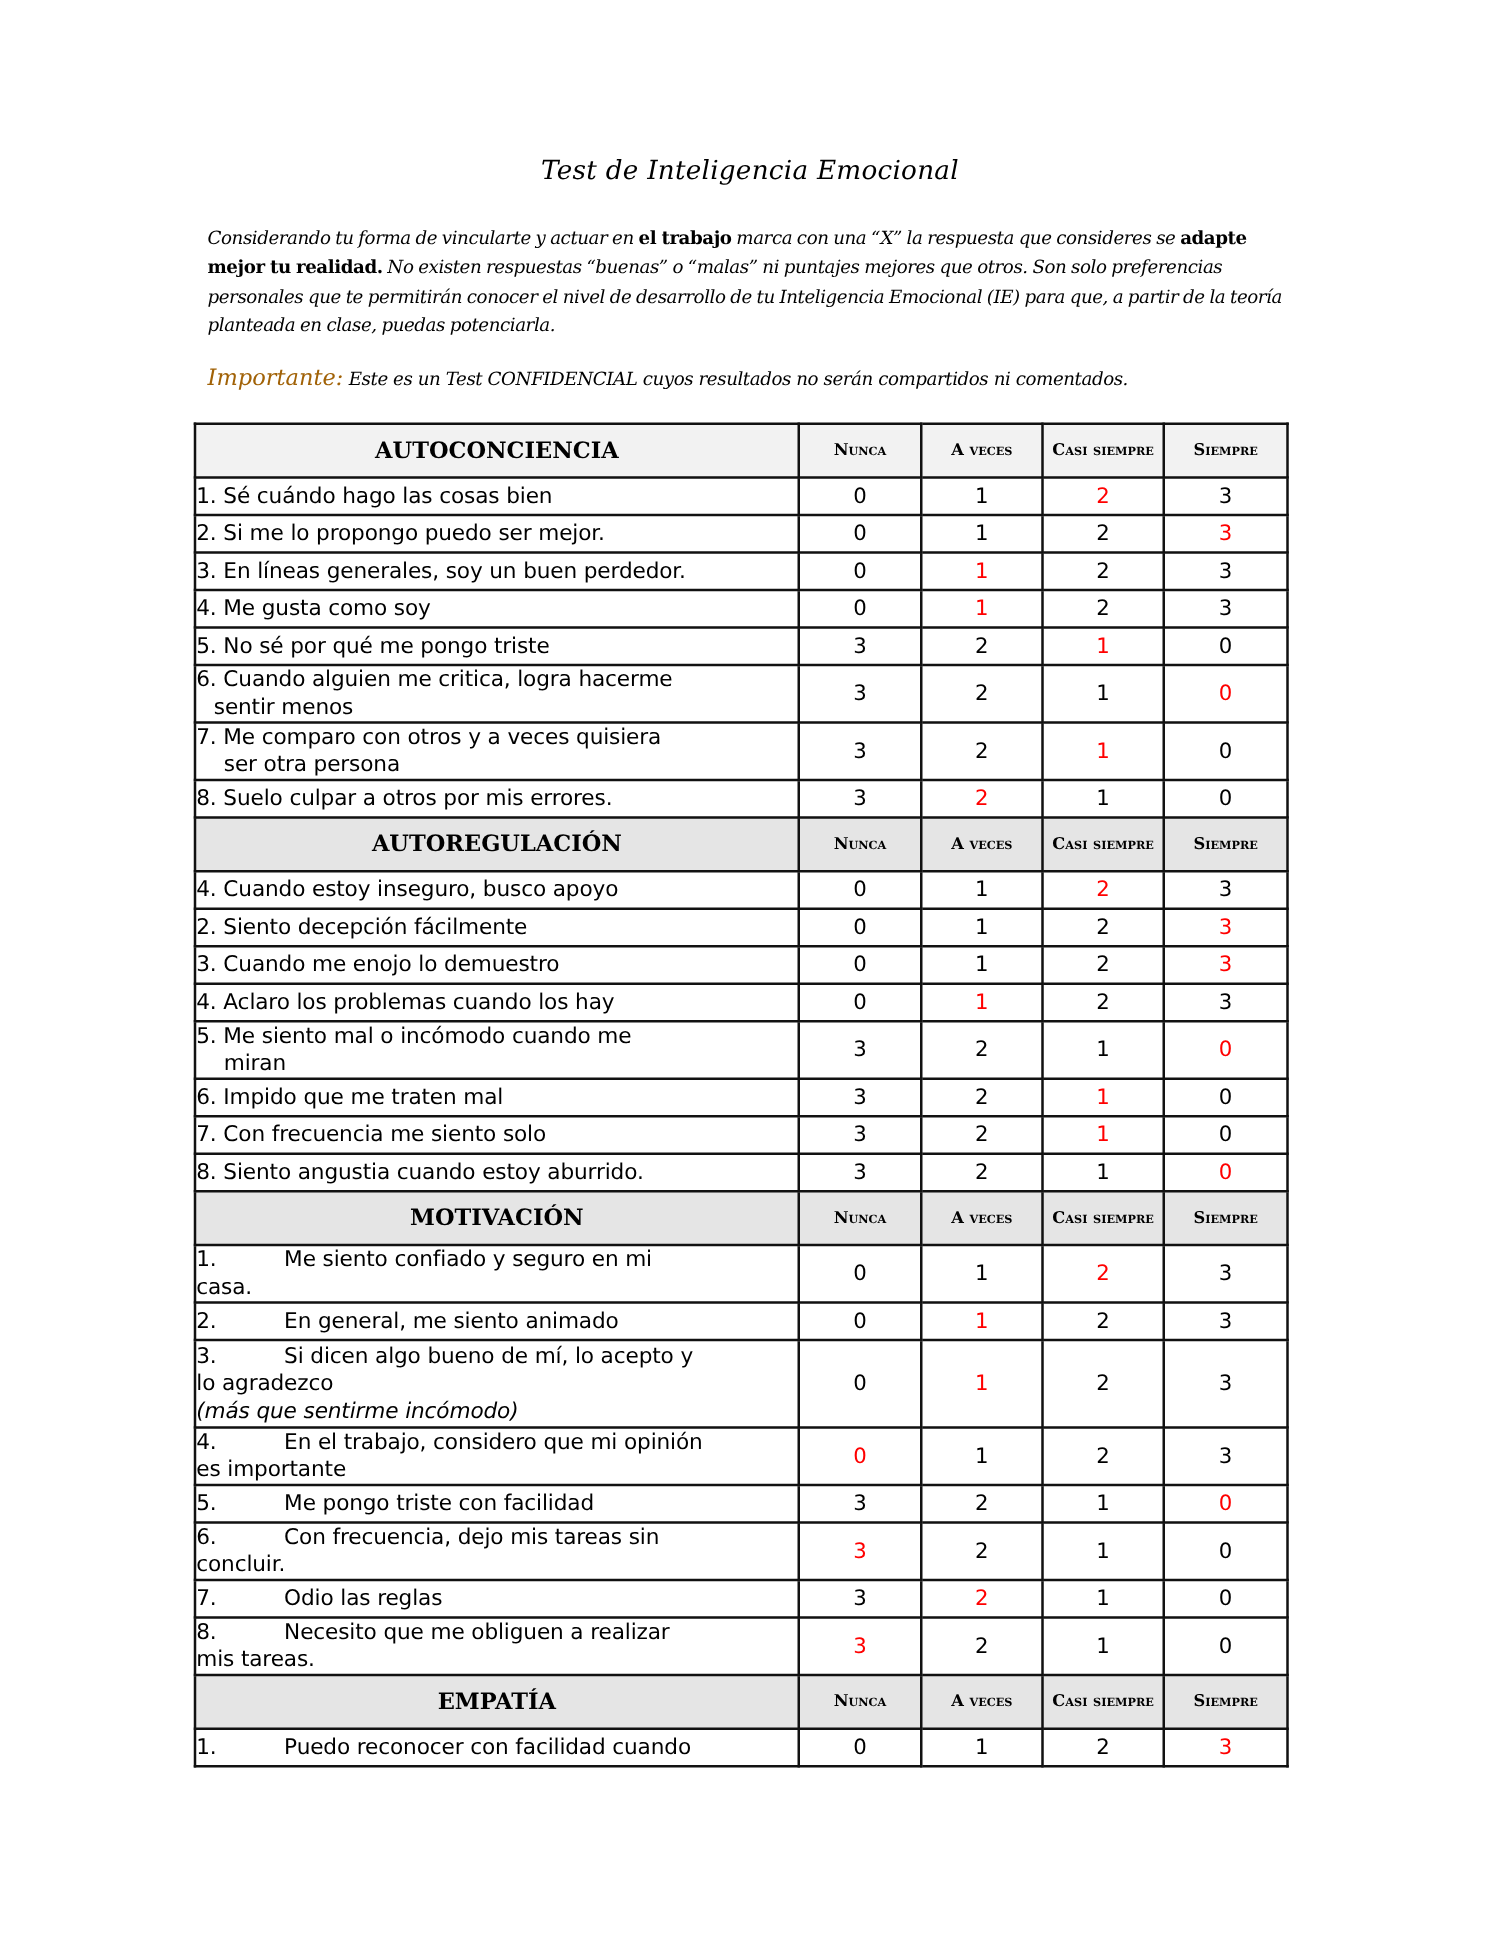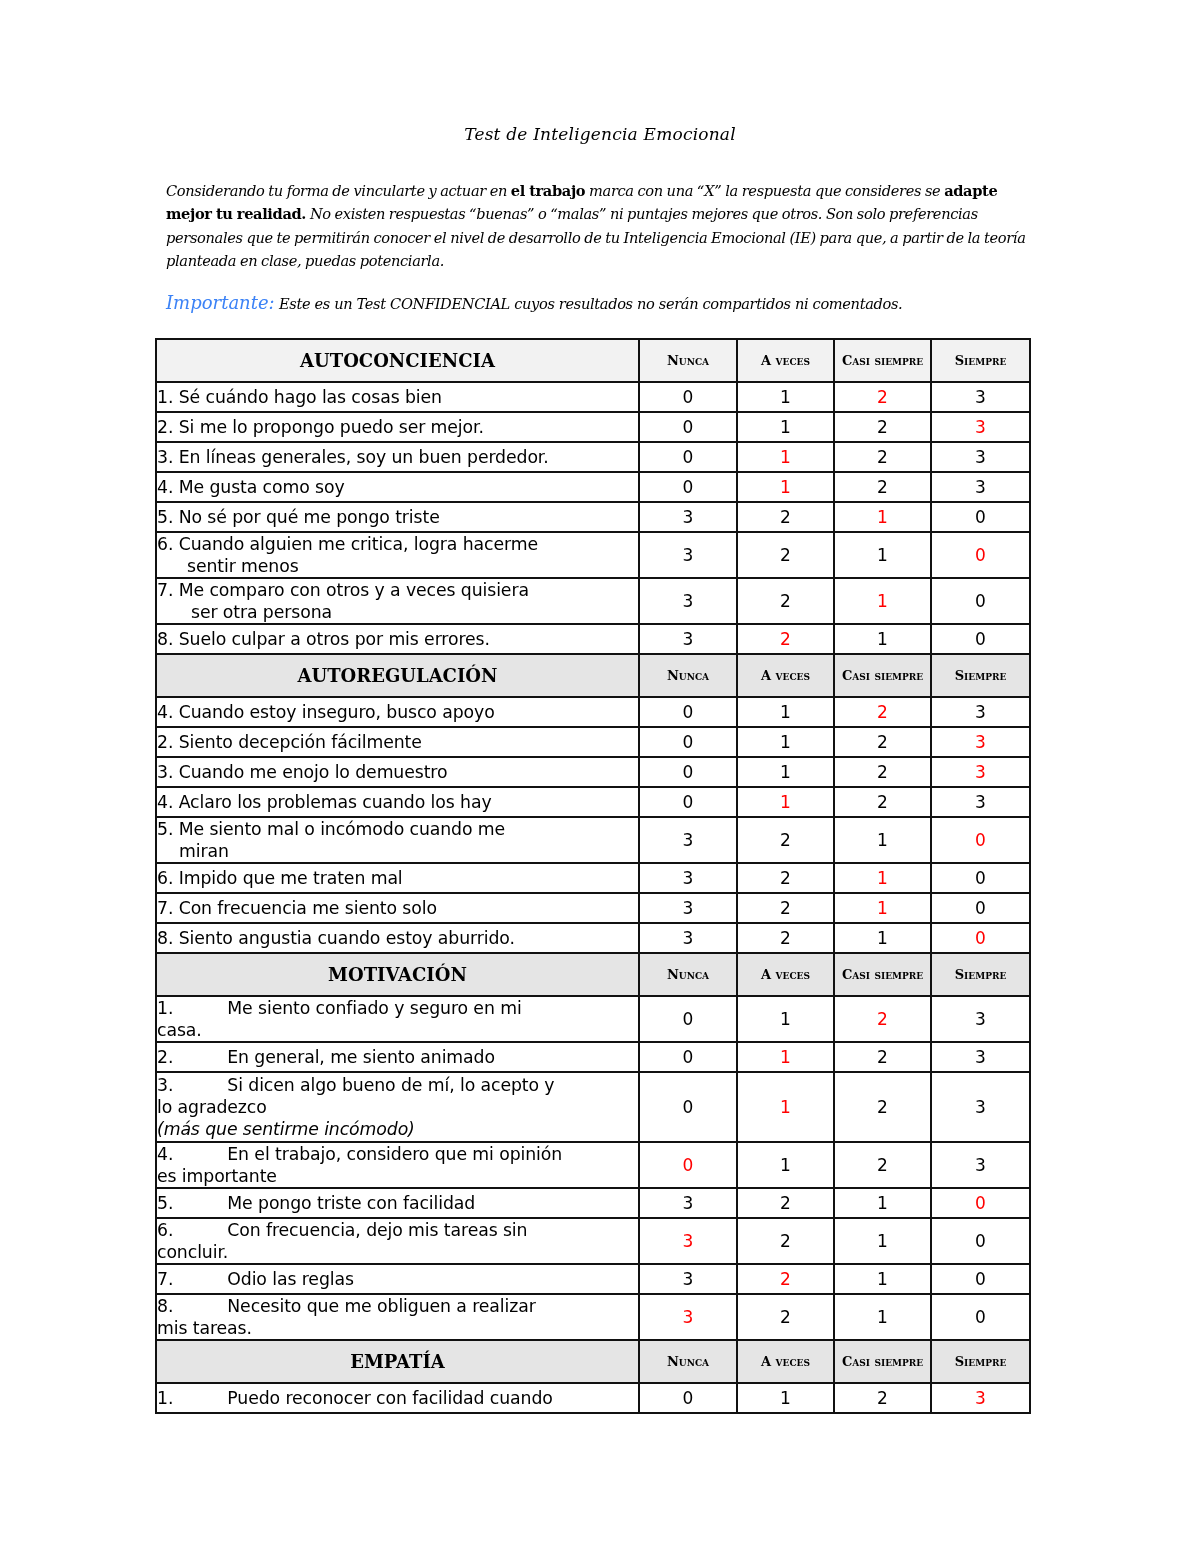--- a/index.html
+++ b/index.html
@@ -1,31 +1,31 @@
 <!DOCTYPE html>
 <html><head>
 <meta charset="utf-8">
 <style>
   html, body { margin: 0; padding: 0; background: #ffffff; }
   body { width: 1200px; height: 1553px; position: relative; overflow: hidden; color: #000; }
   .title {
     position: absolute; top: 124px; left: 0; width: 1200px; text-align: center;
-    font-family: "DejaVu Serif", serif; font-style: italic; font-size: 17px; letter-spacing: 0.2px;
+    font-family: "DejaVu Serif", serif; font-style: italic; font-size: 21px; letter-spacing: 0.2px;
   }
   .intro {
     position: absolute; top: 179px; left: 166px; width: 880px;
     font-family: "DejaVu Serif", serif; font-style: italic; font-size: 14.6px; line-height: 23.4px;
     letter-spacing: -0.35px; word-spacing: -0.5px;
   }
   .intro b { font-style: normal; font-weight: bold; }
   .important {
     position: absolute; top: 292px; left: 166px; width: 880px;
     font-family: "DejaVu Serif", serif; font-style: italic; font-size: 14.6px; letter-spacing: -0.35px;
   }
-  .important .lbl { color: #3b82f6; font-size: 18px; letter-spacing: 0; }
+  .important .lbl { color: #a16207; font-size: 18px; letter-spacing: 0; }
   table.test {
     position: absolute; top: 338px; left: 155px; width: 874px;
     border-collapse: collapse; table-layout: fixed;
   }
   table.test td {
     border: 2px solid #111; padding: 0; vertical-align: middle;
   }
   col.c-item { width: 483px; }
   col.c-n { width: 98px; }
   col.c-a { width: 97px; }
@@ -110,28 +110,28 @@
         <td class="v">3</td>
       </tr>
       <tr class="r1">
         <td class="item"><span>5. No sé por qué me pongo triste</span></td>
         <td class="v">3</td>
         <td class="v">2</td>
         <td class="v sel">1</td>
         <td class="v">0</td>
       </tr>
       <tr class="r2">
-        <td class="item"><span>6. Cuando alguien me critica, logra hacerme</span><span class="indent" style="padding-left:30px">sentir menos</span></td>
-        <td class="v">3</td>
-        <td class="v">2</td>
-        <td class="v">1</td>
-        <td class="v sel">0</td>
-      </tr>
-      <tr class="r2">
-        <td class="item"><span>7. Me comparo con otros y a veces quisiera</span><span class="indent" style="padding-left:34px">ser otra persona</span></td>
+        <td class="item"><span>6. Cuando alguien me critica, logra hacerme</span><span class="indent" style="padding-left:14px">sentir menos</span></td>
+        <td class="v">3</td>
+        <td class="v">2</td>
+        <td class="v">1</td>
+        <td class="v sel">0</td>
+      </tr>
+      <tr class="r2">
+        <td class="item"><span>7. Me comparo con otros y a veces quisiera</span><span class="indent" style="padding-left:22px">ser otra persona</span></td>
         <td class="v">3</td>
         <td class="v">2</td>
         <td class="v sel">1</td>
         <td class="v">0</td>
       </tr>
       <tr class="r1">
         <td class="item"><span>8. Suelo culpar a otros por mis errores.</span></td>
         <td class="v">3</td>
         <td class="v sel">2</td>
         <td class="v">1</td>

